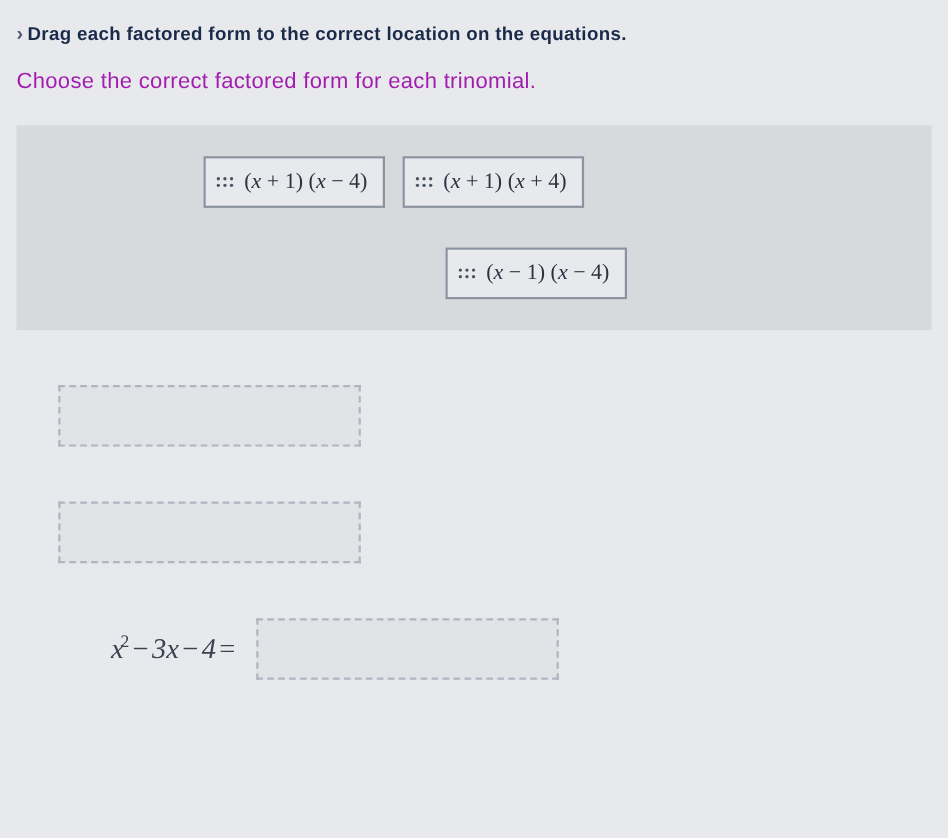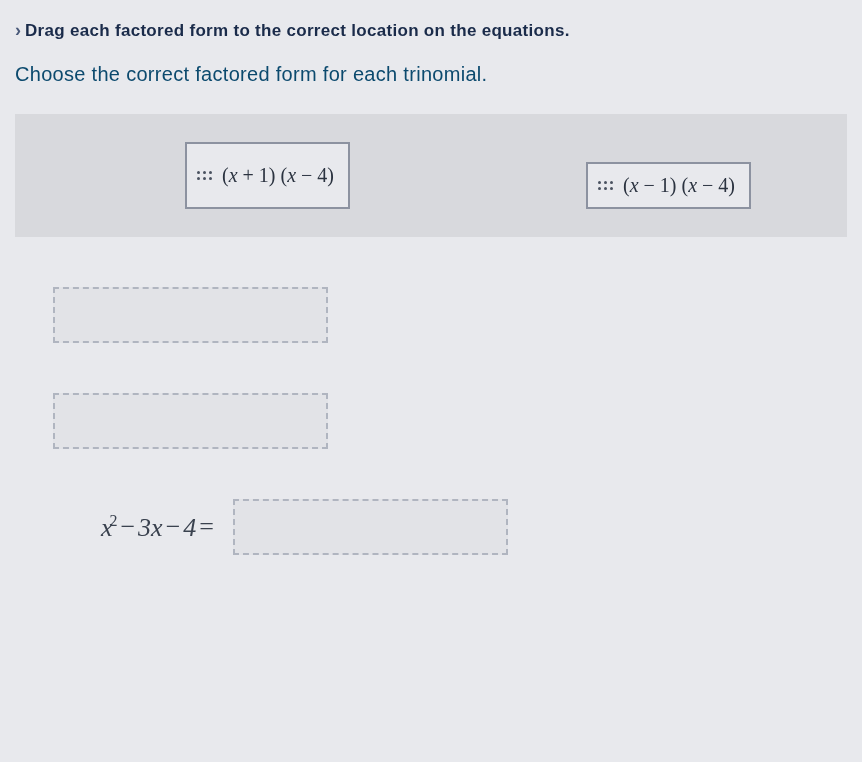--- a/index.html
+++ b/index.html
@@ -26,21 +26,21 @@
       font-weight: bold;
       margin-right: 4px;
     }
     .header-title {
       color: #1a2b4a;
       font-size: 17px;
       font-weight: 700;
       letter-spacing: 0.3px;
     }
     .subtitle {
-      color: #0c4a6e;
+      color: #a21caf;
       font-size: 20px;
       font-weight: 400;
       margin-bottom: 28px;
       letter-spacing: 0.3px;
     }
     .draggables-area {
       background: #d8d9dd;
       padding: 28px 20px 28px 170px;
       display: flex;
       flex-wrap: wrap;
@@ -137,20 +137,35 @@
           <span class="grip-dot"></span>
         </span>
       <span class="grip-row">
           <span class="grip-dot"></span>
           <span class="grip-dot"></span>
           <span class="grip-dot"></span>
         </span>
     </span>
     <span>(<span class="math-x">x</span> + 1) (<span class="math-x">x</span> − 4)</span>
   </div>
+  <div class="draggable-tile">
+    <span class="grip">
+      <span class="grip-row">
+          <span class="grip-dot"></span>
+          <span class="grip-dot"></span>
+          <span class="grip-dot"></span>
+        </span>
+      <span class="grip-row">
+          <span class="grip-dot"></span>
+          <span class="grip-dot"></span>
+          <span class="grip-dot"></span>
+        </span>
+    </span>
+    <span>(<span class="math-x">x</span> + 1) (<span class="math-x">x</span> + 4)</span>
+  </div>
   <div class="row2">
     <div class="draggable-tile">
       <span class="grip">
         <span class="grip-row">
             <span class="grip-dot"></span>
             <span class="grip-dot"></span>
             <span class="grip-dot"></span>
           </span>
         <span class="grip-row">
             <span class="grip-dot"></span>

